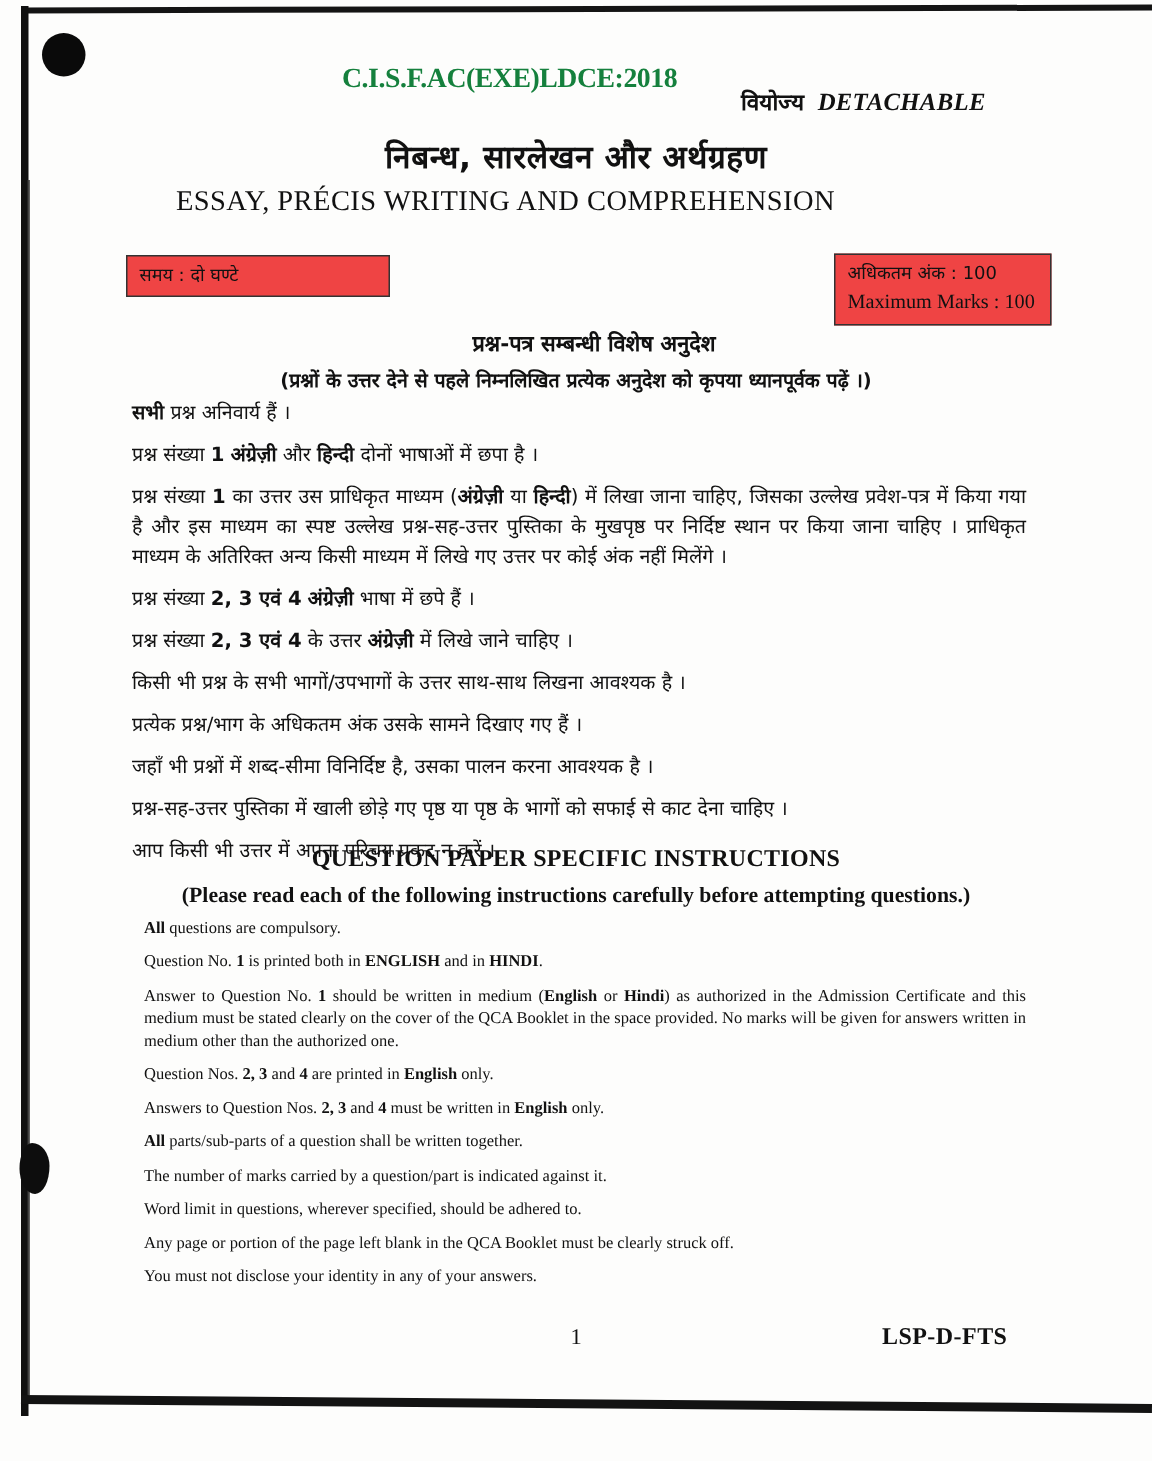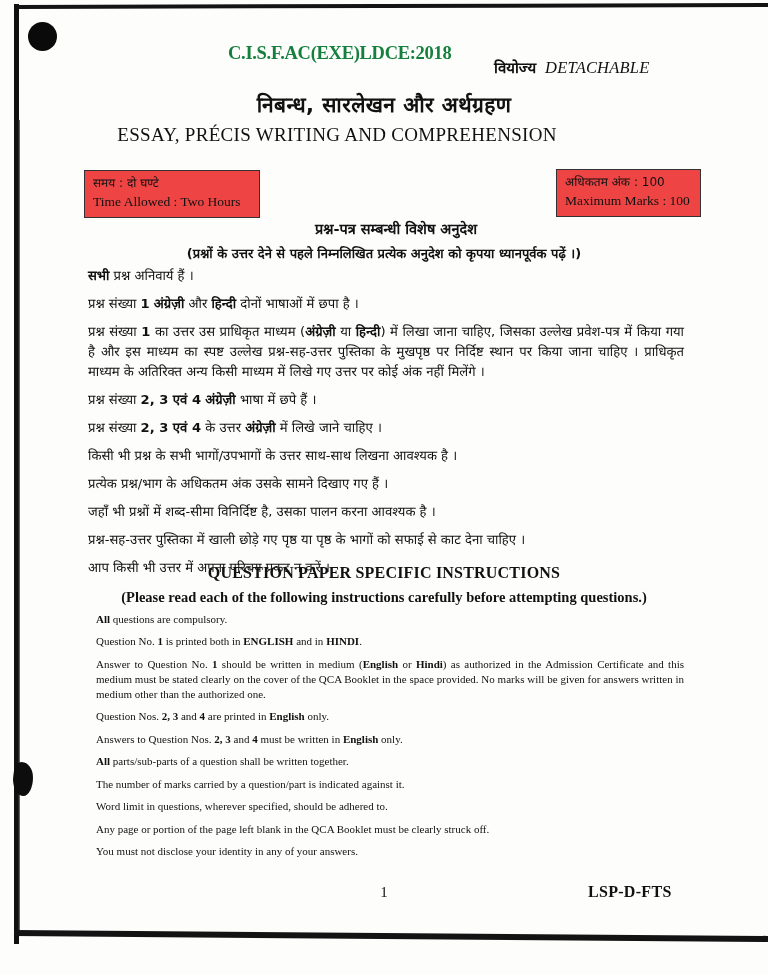--- a/index.html
+++ b/index.html
@@ -82,21 +82,21 @@
     font-size: 16px;
     white-space: nowrap;
   }
   .detachable .hi {
     font-family: "DejaVu Sans", sans-serif;
     font-weight: bold;
     font-size: 15px;
   }
   .detachable .en {
     font-style: italic;
-    font-weight: normal;
+    font-weight: bold;
     font-size: 16.5px;
     letter-spacing: .2px;
     margin-left: 9px;
   }
 
   .title-hi {
     position: absolute;
     left: 0; top: 90px;
     width: 768px;
     text-align: center;
@@ -231,21 +231,20 @@
 
   <div class="detachable">
     <span class="hi">वियोज्य</span><span class="en">DETACHABLE</span>
   </div>
 
   <div class="title-hi">निबन्ध, सारलेखन और अर्थग्रहण</div>
   <div class="title-en">ESSAY, PRÉCIS WRITING AND COMPREHENSION</div>
 
   <div class="infobox" id="time-box">
     <div class="hi">समय : दो घण्टे</div>
-    <div class="en">Time Allowed : Two Hours</div>
   </div>
 
   <div class="infobox" id="marks-box">
     <div class="hi">अधिकतम अंक : 100</div>
     <div class="en">Maximum Marks : 100</div>
   </div>
 
   <div class="hi-heading">प्रश्न-पत्र सम्बन्धी विशेष अनुदेश</div>
   <div class="hi-subheading">(प्रश्नों के उत्तर देने से पहले निम्नलिखित प्रत्येक अनुदेश को कृपया ध्यानपूर्वक पढ़ें ।)</div>
 

